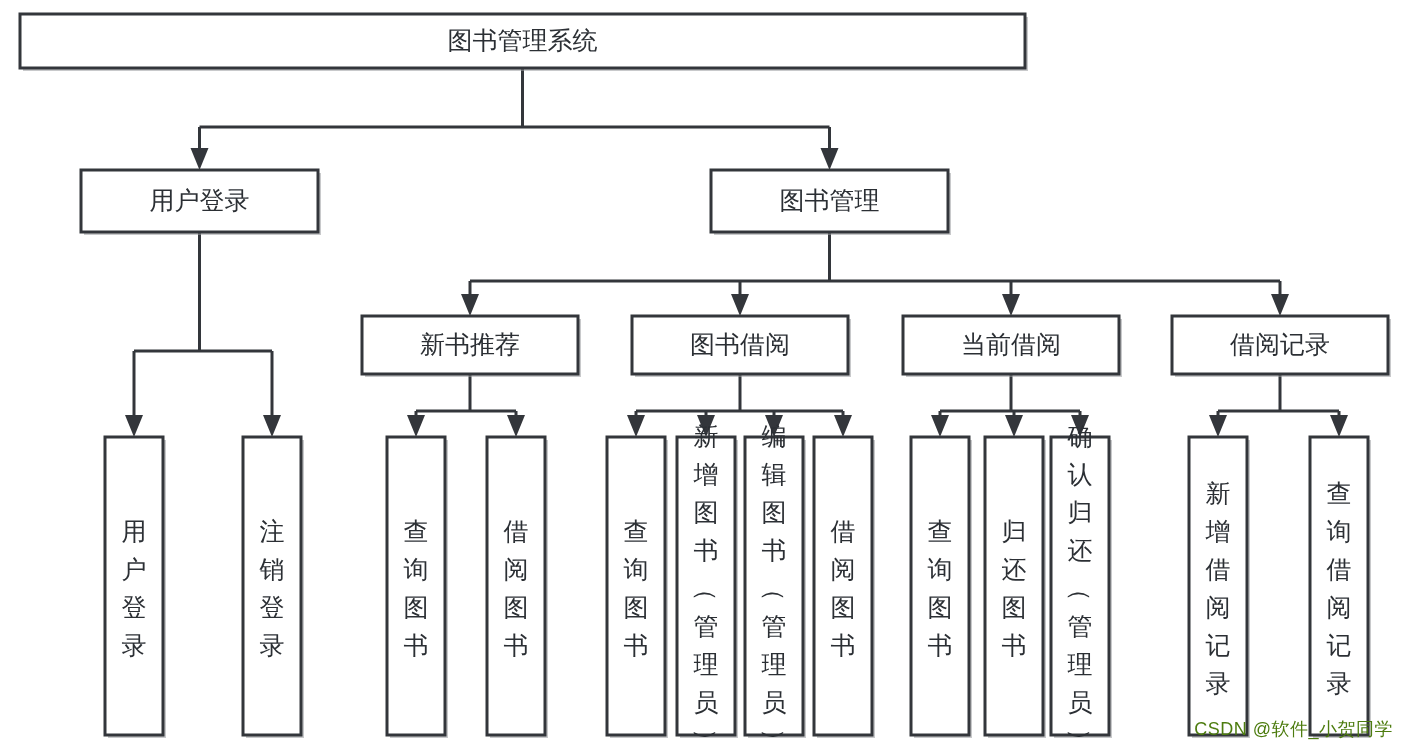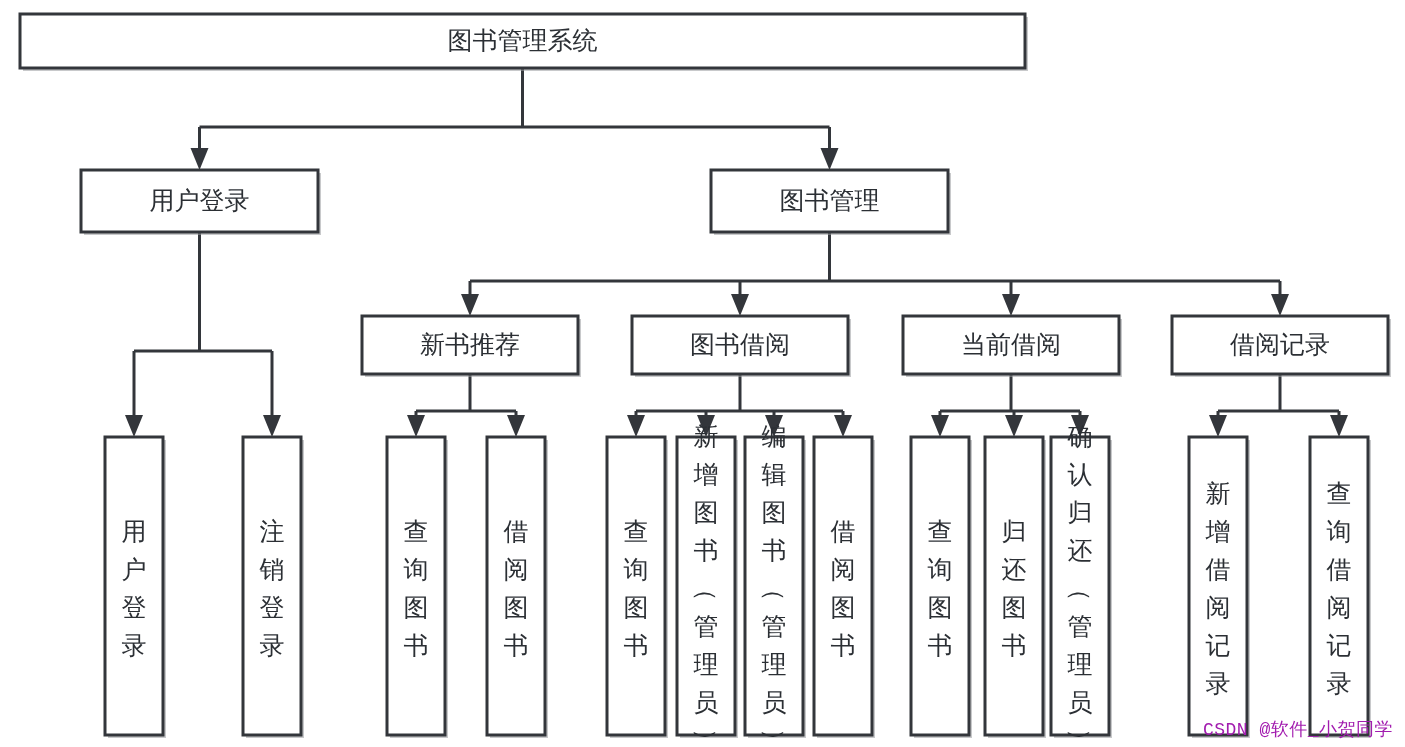--- a/index.html
+++ b/index.html
@@ -50,23 +50,23 @@
     stroke-linecap: butt;
   }
   .edge-arrow {
     fill: #33363b;
     stroke: none;
   }
   .watermark {
     position: absolute;
     right: 12px;
     bottom: 6px;
-    font-family: Liberation Mono, monospace;
+    font-family: Liberation Sans, sans-serif;
     font-size: 18px;
-    color: #a21caf;
+    color: #4d7c0f;
     letter-spacing: 0.5px;
     white-space: nowrap;
     user-select: none;
   }
 </style>
 </head>
 <body>
 
 <svg id="diagram" viewBox="0 0 1405 747">
   <g id="edges-layer">

